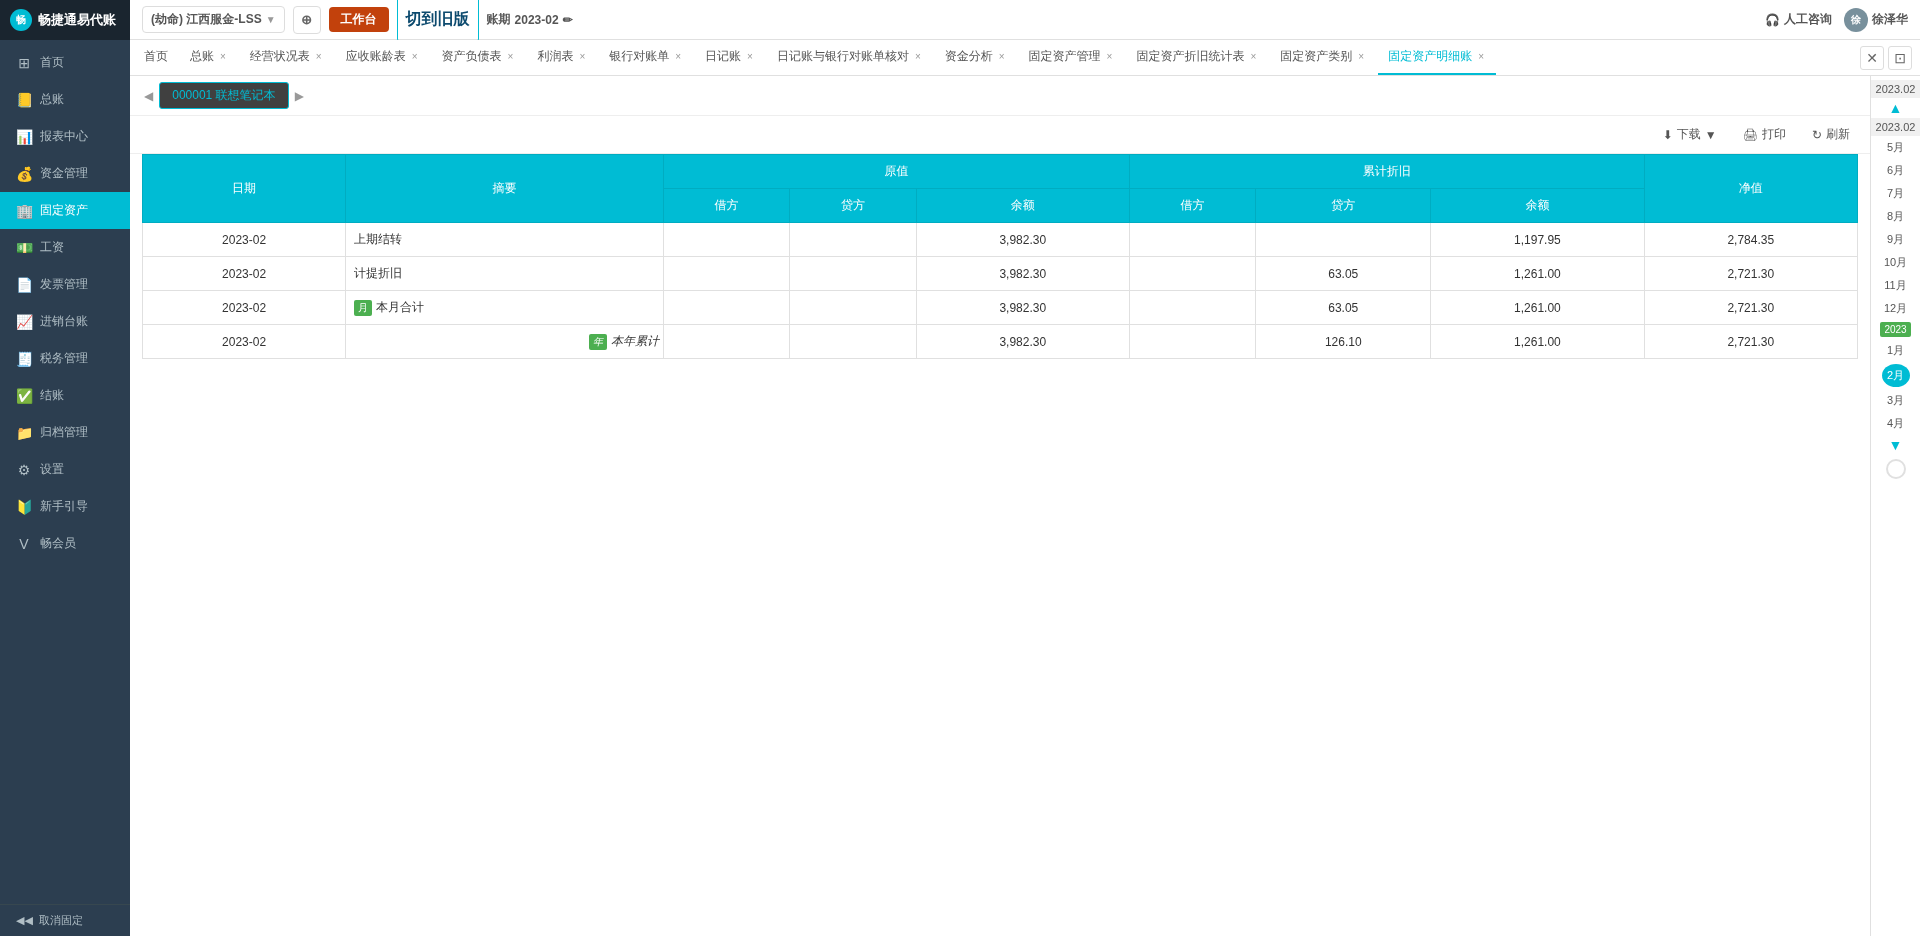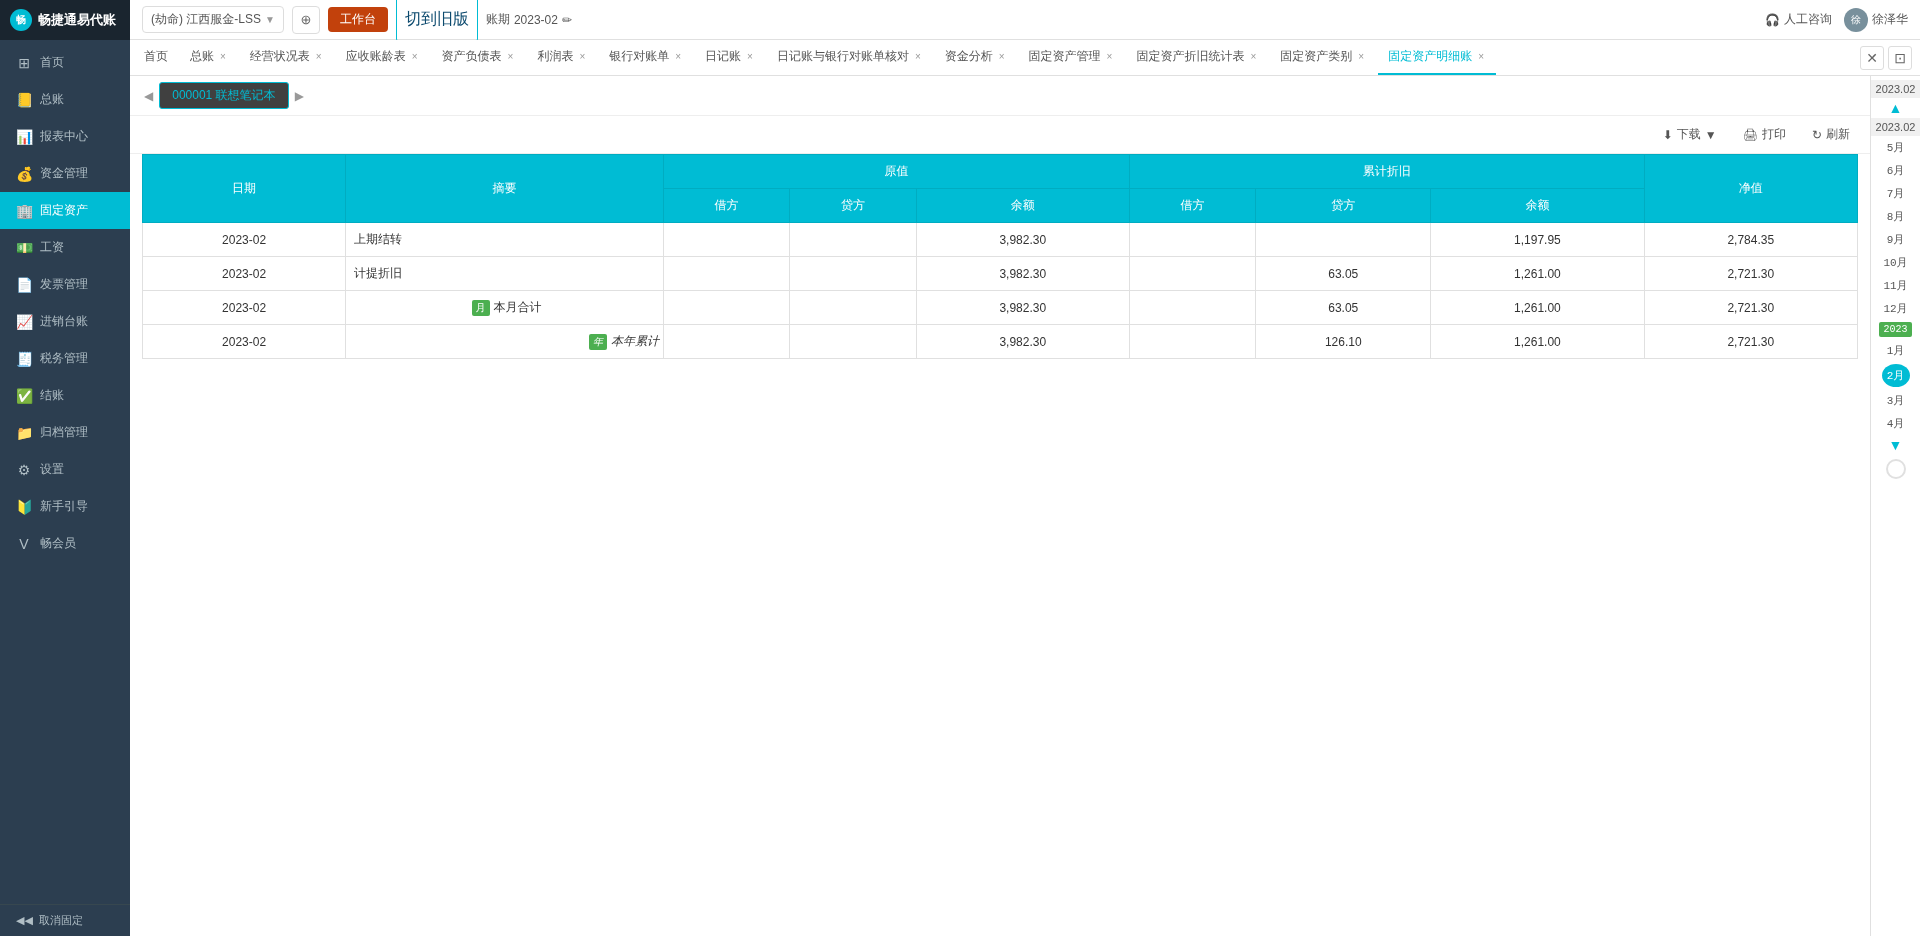--- a/index.html
+++ b/index.html
@@ -71,20 +71,21 @@
     
     .topbar {
       background: #fff;
       height: 40px;
       display: flex;
       align-items: center;
       padding: 0 12px;
       gap: 8px;
       border-bottom: 1px solid #e0e0e0;
       flex-shrink: 0;
+      font-weight: bold;
     }
     .topbar-company {
       display: flex;
       align-items: center;
       gap: 4px;
       font-size: 12px;
       color: #555;
       padding: 4px 8px;
       border: 1px solid #ddd;
       border-radius: 4px;
@@ -314,21 +315,20 @@
       padding: 3px 0;
       font-size: 11px;
       color: #555;
     }
     .date-panel-month {
       width: 100%;
       text-align: center;
       padding: 4px 0;
       cursor: pointer;
       color: #555;
-      font-family: Liberation Mono, monospace;
     }
     .date-panel-month.active {
       background: #00bcd4;
       color: #fff;
       border-radius: 50%;
       width: 28px;
       margin: 2px auto;
     }
     .date-panel-month.current-year {
       background: #4caf50;
@@ -579,21 +579,21 @@
     <td></td>
     <td></td>
     <td>3,982.30</td>
     <td></td>
     <td>63.05</td>
     <td>1,261.00</td>
     <td>2,721.30</td>
   </tr>
               <tr>
     <td>2023-02</td>
-    <td style="text-align:center;padding-left:8px;"><span class="row-tag">月</span>本月合计</td>
+    <td style="text-align:left;padding-left:8px;"><span class="row-tag">月</span>本月合计</td>
     <td></td>
     <td></td>
     <td>3,982.30</td>
     <td></td>
     <td>63.05</td>
     <td>1,261.00</td>
     <td>2,721.30</td>
   </tr>
               <tr>
     <td>2023-02</td>

